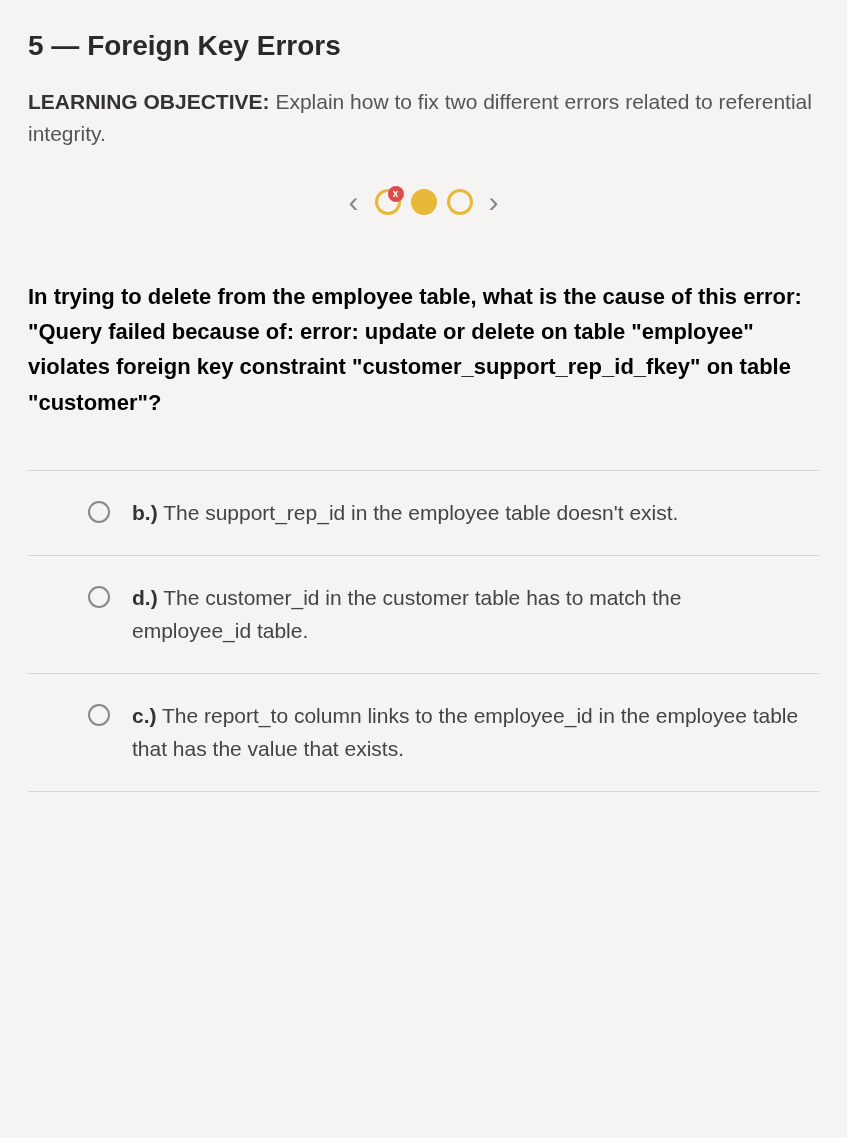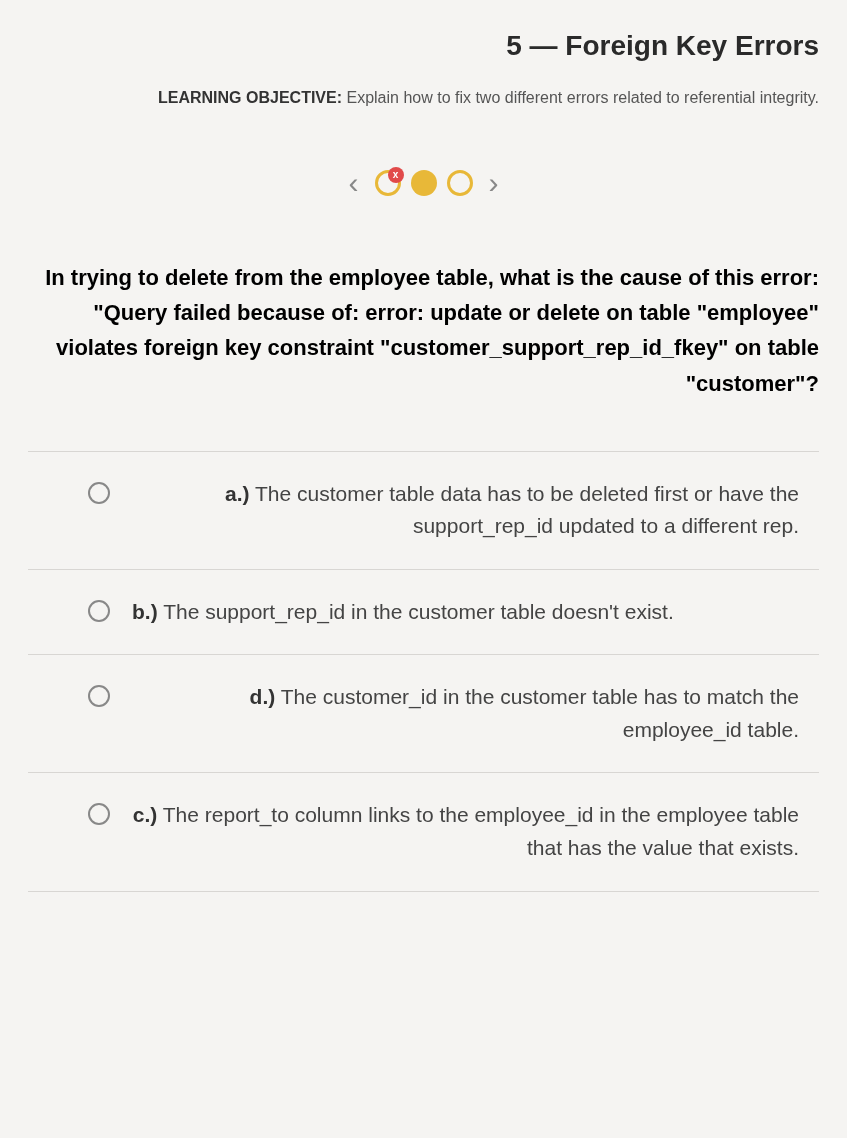--- a/index.html
+++ b/index.html
@@ -1,34 +1,34 @@
 <!DOCTYPE html>
 <html><head>
   <meta charset="utf-8">
   <style>
-    * { box-sizing: border-box; margin: 0; padding: 0; text-align: right; }
+    * { box-sizing: border-box; margin: 0; padding: 0; }
     body {
       font-family: Arial, Helvetica, sans-serif;
       background: #f5f4f2;
       width: 847px;
       min-height: 1138px;
       padding: 30px 28px 0 28px;
       color: #333;
     }
     .heading {
       font-size: 28px;
       font-weight: bold;
       color: #2a2a2a;
       margin-bottom: 24px;
     }
     .objective {
-      font-size: 16px;
+      font-size: 21px;
       color: #555;
       line-height: 1.5;
-      margin-bottom: 56px;
+      margin-bottom: 36px;
     }
     .objective-label {
       font-weight: bold;
       color: #333;
     }
     .nav-dots {
       display: flex;
       align-items: center;
       justify-content: center;
       gap: 10px;
@@ -127,33 +127,26 @@
   <span class="dot dot-yellow-outline"></span>
   <span class="nav-arrow">›</span>
 </div>
 
 <p class="question">In trying to delete from the employee table, what is the cause of this error: "Query failed because of: error: update or delete on table "employee"
 violates foreign key constraint "customer_support_rep_id_fkey" on table
 "customer"?</p>
 
 <div class="answers">
 
-  <div class="answer-row">
-    <span class="radio"></span>
-    <span class="answer-text">
-      <span class="answer-letter">a.)</span>
-      <span>The customer table data has to be deleted first or have the support_rep_id updated to a different rep.</span>
-    </span>
-  </div>
 
   <div class="answer-row">
     <span class="radio"></span>
     <span class="answer-text">
       <span class="answer-letter">b.)</span>
-      <span>The support_rep_id in the customer table doesn't exist.</span>
+      <span>The support_rep_id in the employee table doesn't exist.</span>
     </span>
   </div>
 
   <div class="answer-row">
     <span class="radio"></span>
     <span class="answer-text">
       <span class="answer-letter">d.)</span>
       <span>The customer_id in the customer table has to match the employee_id table.</span>
     </span>
   </div>

